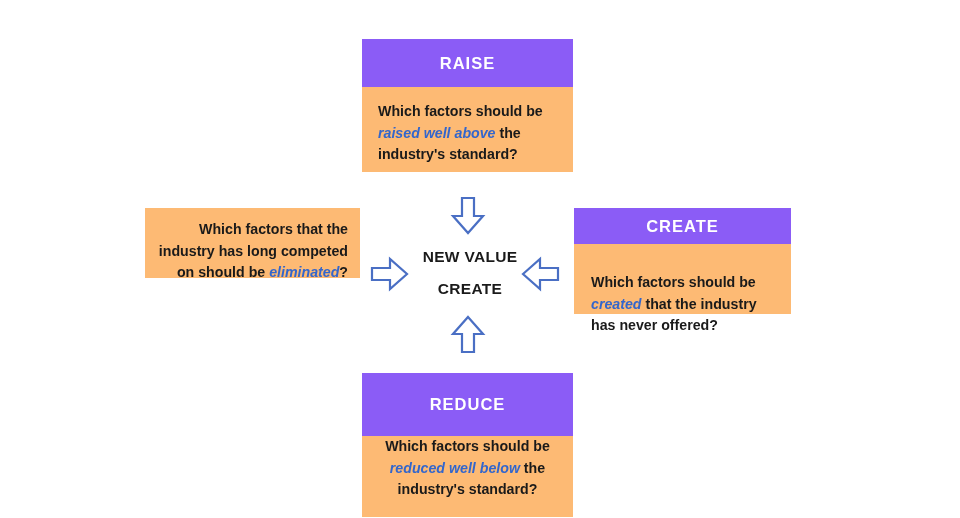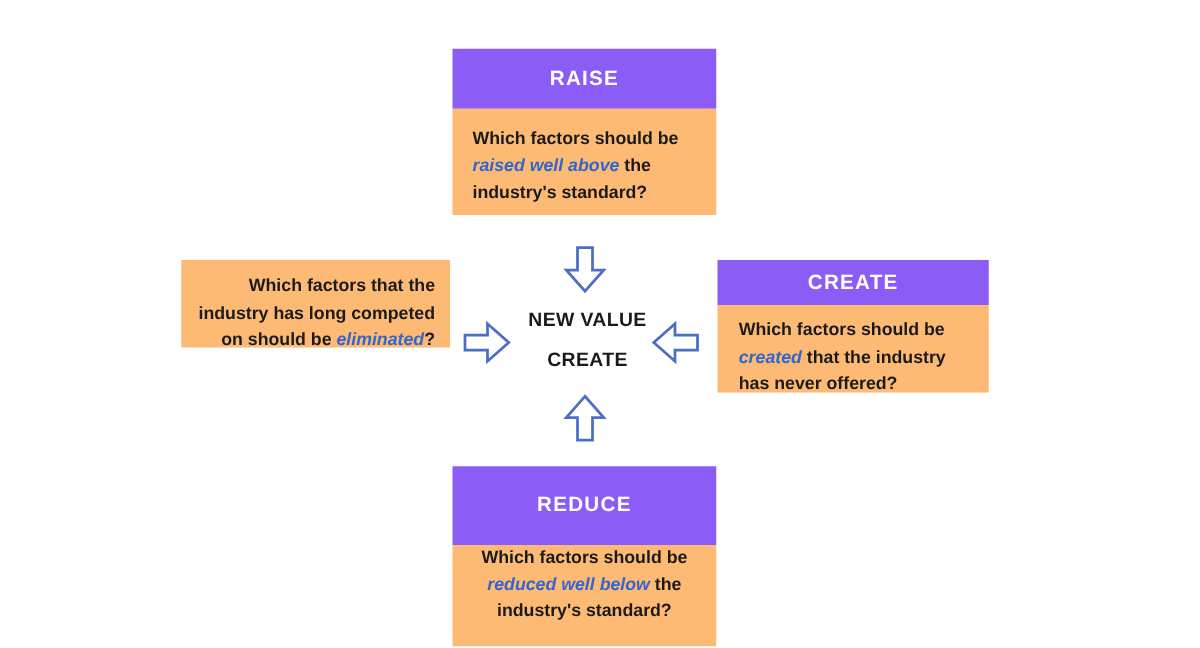--- a/index.html
+++ b/index.html
@@ -60,21 +60,21 @@
   #card-reduce .card-header { height: 63px; }
   #card-reduce .card-body   { height: 81px; padding: 0 16px 0 16px; text-align: center; }
 
   
   #card-eliminate { left: 145px; top: 208px; width: 215px; }
   #card-eliminate .card-header { height: 47px; }
   #card-eliminate .card-body   { height: 70px; padding: 11px 12px 0 11px; text-align: right; }
 
   #card-create { left: 574px; top: 208px; width: 217px; }
   #card-create .card-header { height: 36px; }
-  #card-create .card-body   { height: 70px; padding: 10px 14px 0 17px; text-align: left; }
+  #card-create .card-body   { height: 70px; padding: 28px 14px 0 17px; text-align: left; }
 
   
   #center-hub {
     position: absolute;
     left: 408px;
     top: 246px;
     width: 124px;
     height: 54px;
     display: flex;
     flex-direction: column;

